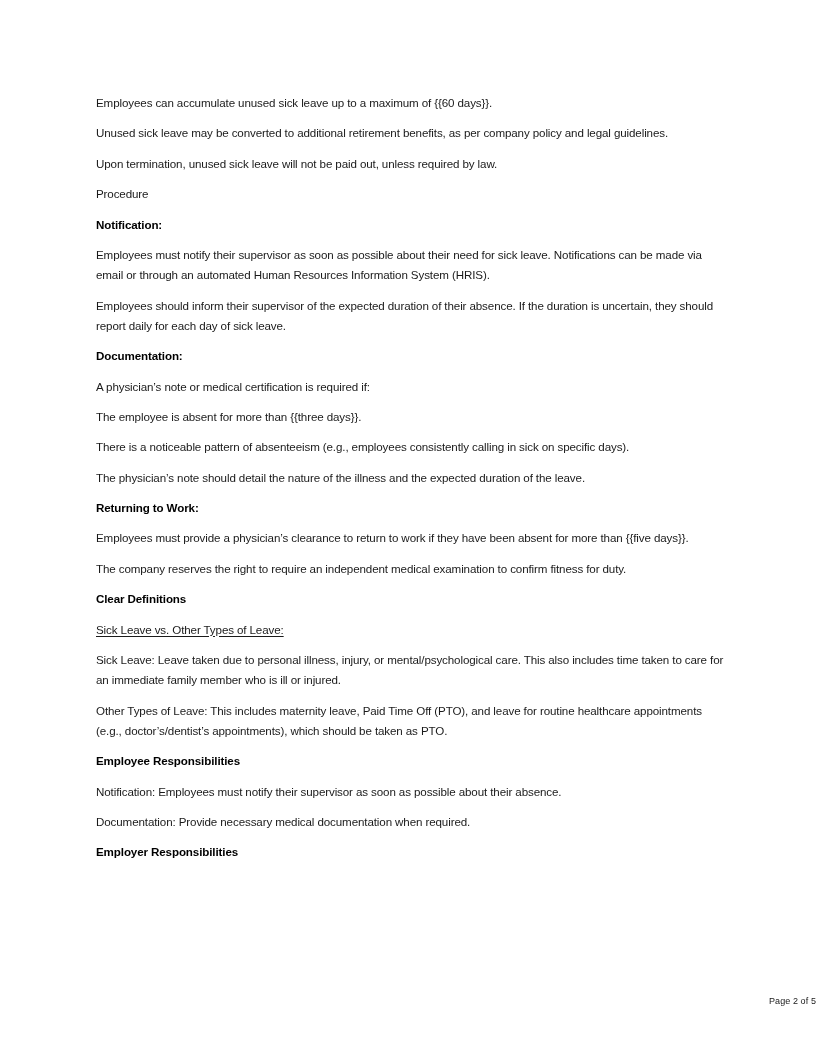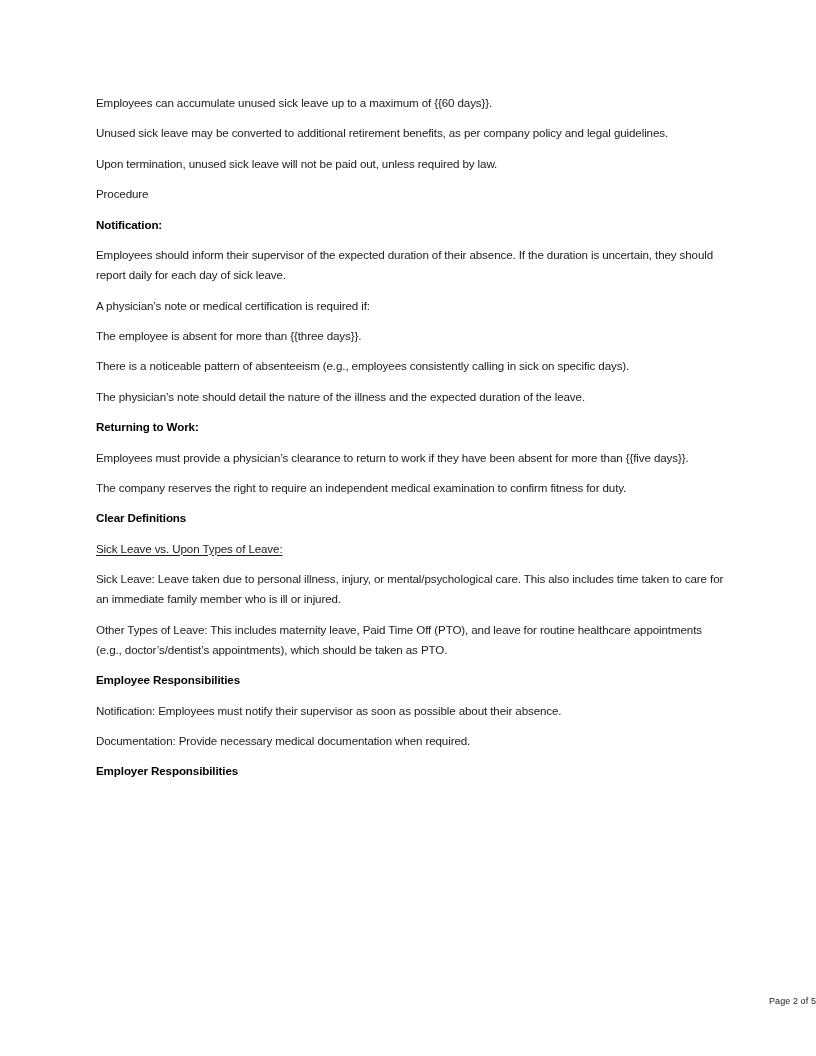--- a/index.html
+++ b/index.html
@@ -61,30 +61,32 @@
 </head>
 <body>
 
 <div class="page">
   <div class="content">
       <p class="para">Employees can accumulate unused sick leave up to a maximum of {{60 days}}.</p>
       <p class="para">Unused sick leave may be converted to additional retirement benefits, as per company policy and legal guidelines.</p>
       <p class="para">Upon termination, unused sick leave will not be paid out, unless required by law.</p>
       <p class="para">Procedure</p>
       <p class="para heading">Notification:</p>
+      <p class="para">Employees must notify their supervisor as soon as possible about their need for sick leave. Notifications can be made via email or through an automated Human Resources Information System (HRIS).</p>
       <p class="para">Employees should inform their supervisor of the expected duration of their absence. If the duration is uncertain, they should report daily for each day of sick leave.</p>
+      <p class="para heading">Documentation:</p>
       <p class="para">A physician’s note or medical certification is required if:</p>
       <p class="para">The employee is absent for more than {{three days}}.</p>
       <p class="para">There is a noticeable pattern of absenteeism (e.g., employees consistently calling in sick on specific days).</p>
       <p class="para">The physician’s note should detail the nature of the illness and the expected duration of the leave.</p>
       <p class="para heading">Returning to Work:</p>
       <p class="para">Employees must provide a physician’s clearance to return to work if they have been absent for more than {{five days}}.</p>
       <p class="para">The company reserves the right to require an independent medical examination to confirm fitness for duty.</p>
       <p class="para heading">Clear Definitions</p>
-      <p class="para underline"><span class="u">Sick Leave vs. Upon Types of Leave:</span></p>
+      <p class="para underline"><span class="u">Sick Leave vs. Other Types of Leave:</span></p>
       <p class="para">Sick Leave: Leave taken due to personal illness, injury, or mental/psychological care. This also includes time taken to care for an immediate family member who is ill or injured.</p>
       <p class="para">Other Types of Leave: This includes maternity leave, Paid Time Off (PTO), and leave for routine healthcare appointments (e.g., doctor’s/dentist’s appointments), which should be taken as PTO.</p>
       <p class="para heading">Employee Responsibilities</p>
       <p class="para">Notification: Employees must notify their supervisor as soon as possible about their absence.</p>
       <p class="para">Documentation: Provide necessary medical documentation when required.</p>
       <p class="para heading">Employer Responsibilities</p>
     </div>
   <div class="footer">Page 2 of 5</div>
 </div>
 

